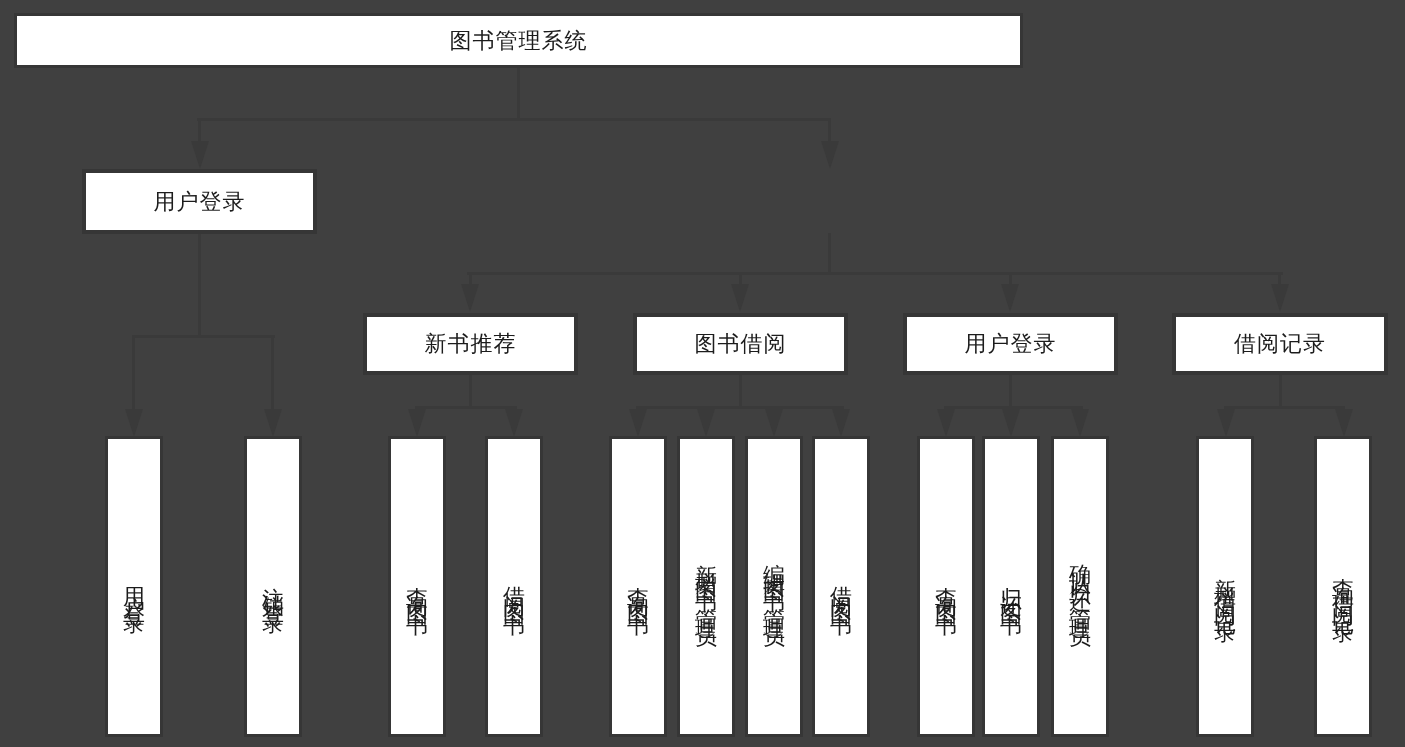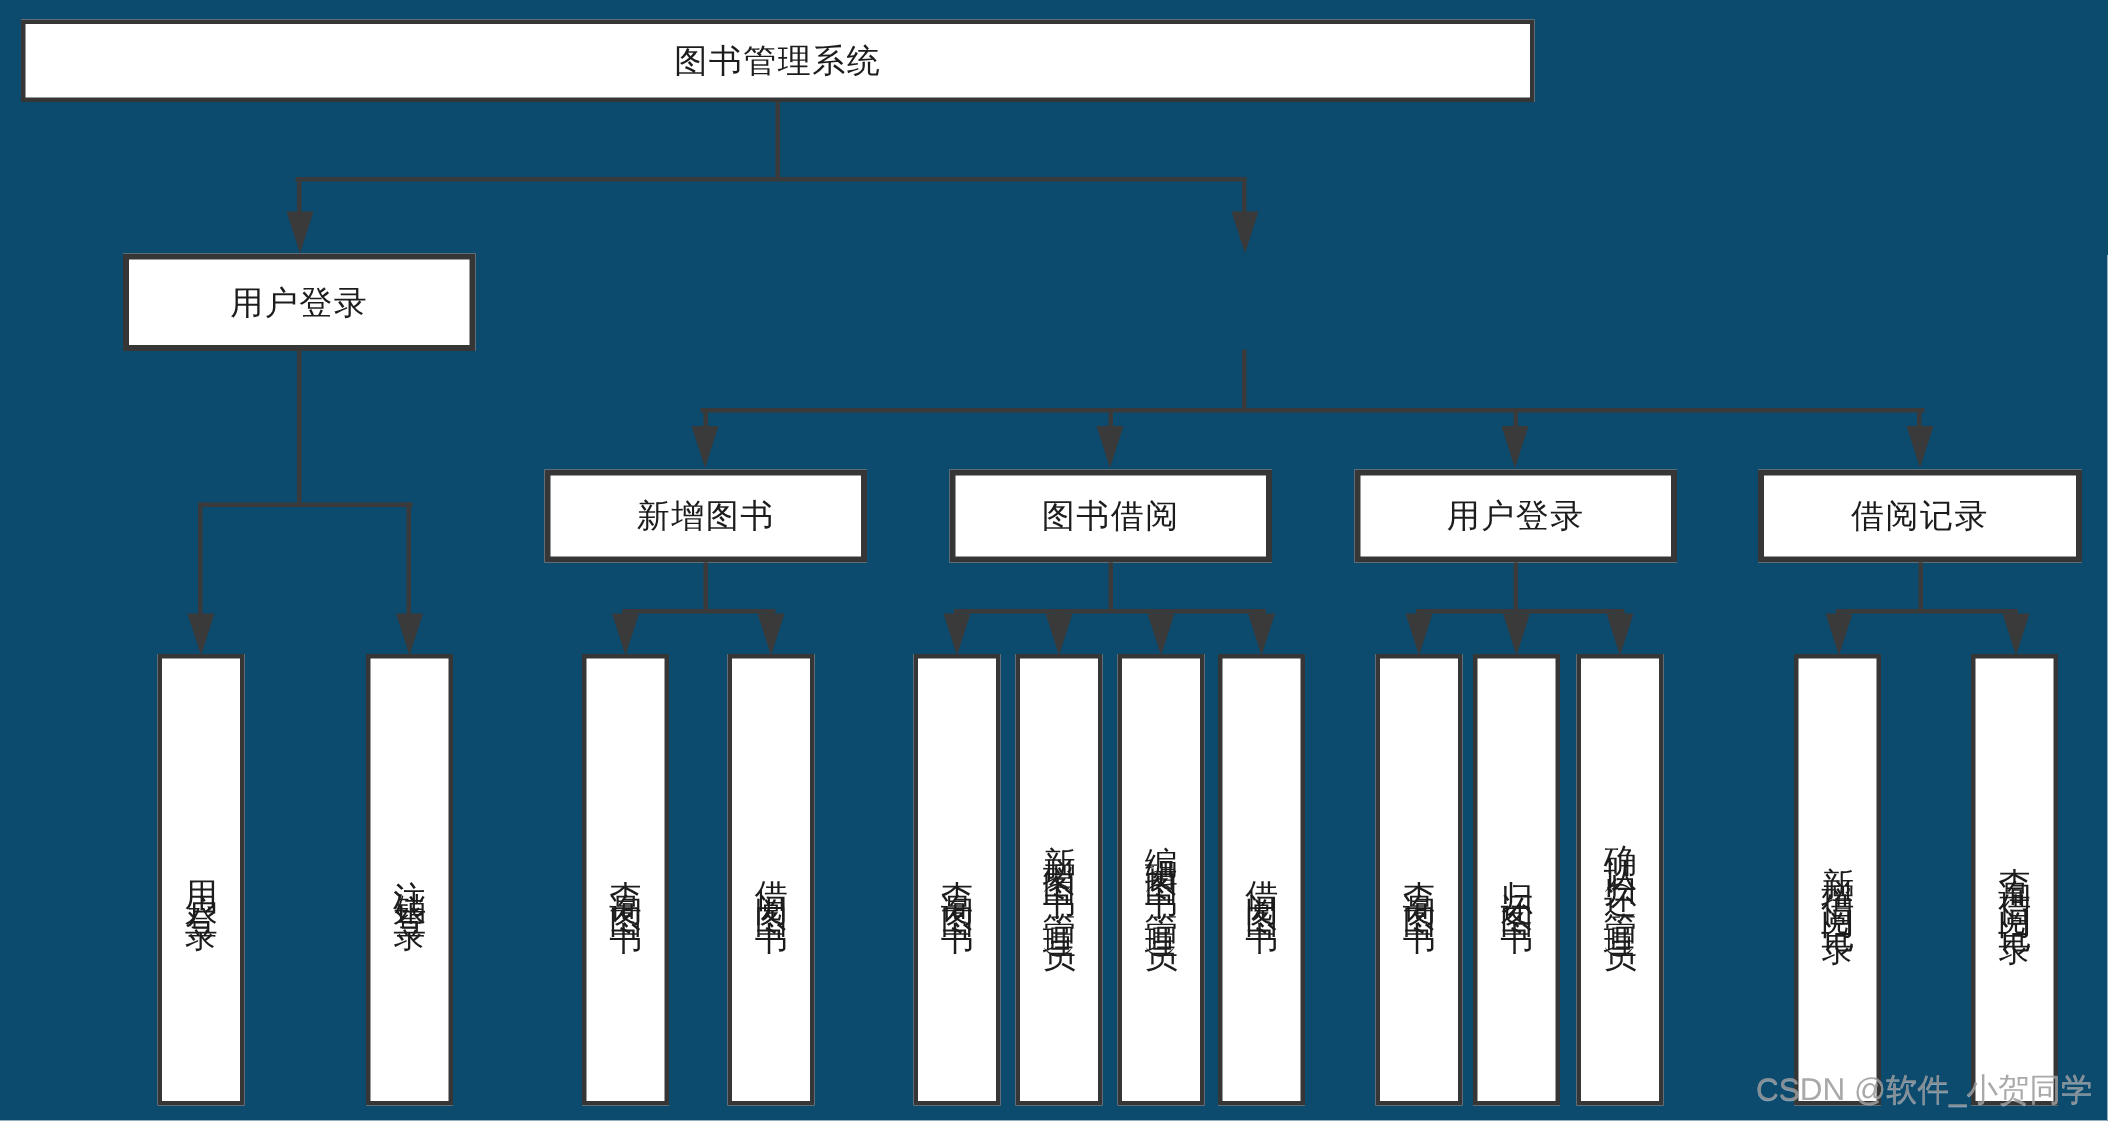--- a/index.html
+++ b/index.html
@@ -1,18 +1,18 @@
 <!DOCTYPE html>
 <html><head>
 <meta charset="utf-8">
 <style>
   * { margin:0; padding:0; box-sizing:border-box; }
   html,body { background:#fff; }
   body { font-family:"Liberation Sans", sans-serif; color:#1f1f1f; }
-  .canvas { position:relative; width:1405px; height:747px; background:#0c4a6e; overflow:hidden; }
+  .canvas { position:relative; width:1405px; height:747px; background:#404040; overflow:hidden; }
 
   .node {
     position:absolute; background:#fff; border:3px solid #363636;
     display:flex; align-items:center; justify-content:center;
     font-size:22px; color:#1c1c1c; letter-spacing:1px; text-align:center;
   }
   .lvl2, .lvl3 { border-width:4px; }
   .vnode {
     writing-mode:vertical-rl; text-orientation:mixed;
     letter-spacing:9px; line-height:1.1; font-size:22px;
@@ -114,21 +114,21 @@
 </style>
 </head>
 <body>
 
 <div class="canvas">
 
   <div class="node" id="root">图书管理系统</div>
 
   <div class="node lvl2" id="n-ul">用户登录</div>
 
-  <div class="node lvl3" id="n-rec">新增图书</div>
+  <div class="node lvl3" id="n-rec">新书推荐</div>
   <div class="node lvl3" id="n-bor">图书借阅</div>
   <div class="node lvl3" id="n-cur">用户登录</div>
   <div class="node lvl3" id="n-log">借阅记录</div>
 
   <div class="node vnode leaf" id="lf1">用户登录</div>
   <div class="node vnode leaf" id="lf2">注销登录</div>
   <div class="node vnode leaf" id="lf3">查询图书</div>
   <div class="node vnode leaf" id="lf4">借阅图书</div>
   <div class="node vnode leaf" id="lf5">查询图书</div>
   <div class="node vnode leaf" id="lf6">新增图书（管理员）</div>
@@ -192,14 +192,13 @@
   <div class="vline" id="c45"></div>
   <div class="arr" id="c46"></div>
 
   <div class="vline" id="c47"></div>
   <div class="hline" id="c48"></div>
   <div class="vline" id="c49"></div>
   <div class="arr" id="c50"></div>
   <div class="vline" id="c51"></div>
   <div class="arr" id="c52"></div>
 
-  <div class="watermark">CSDN @软件_小贺同学</div>
 </div>
 
 </body></html>

